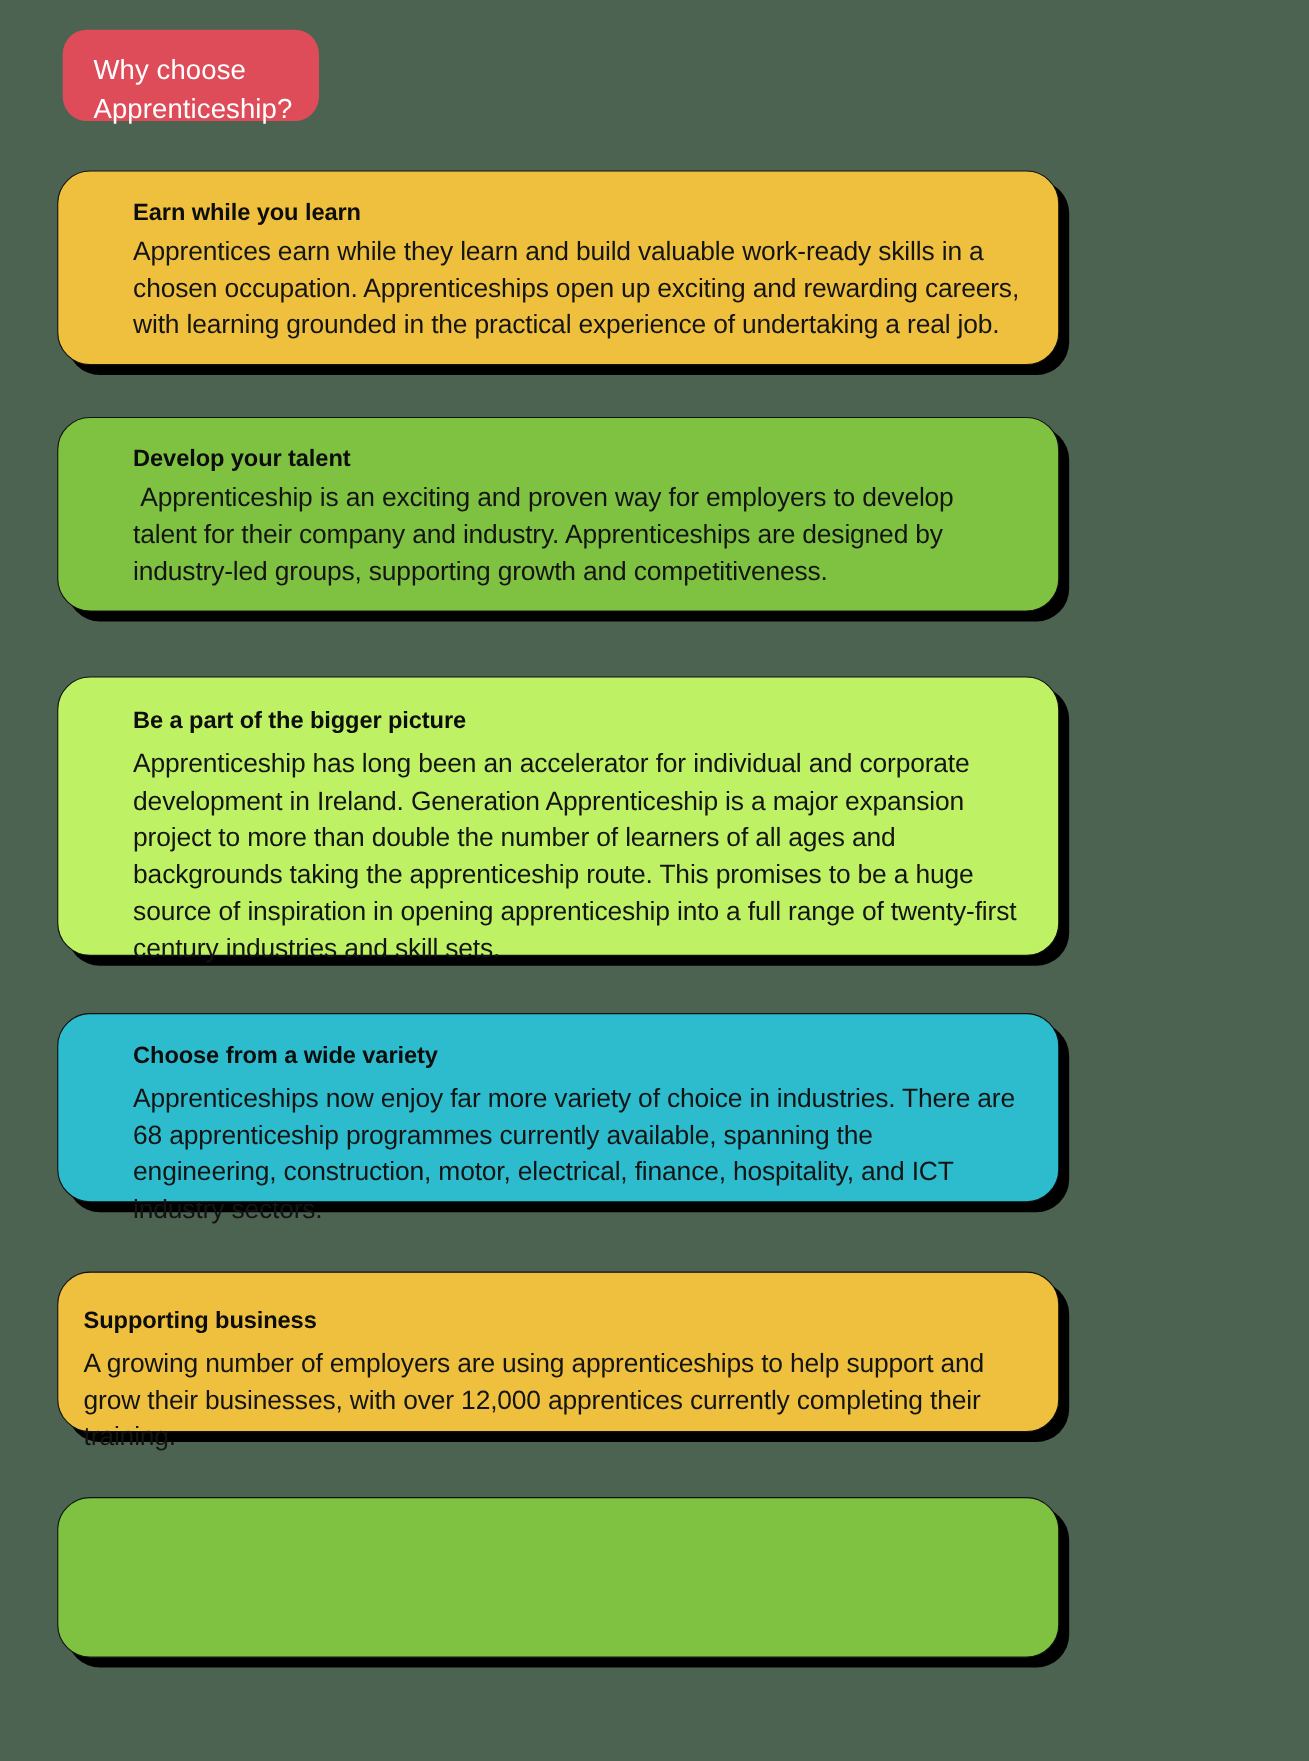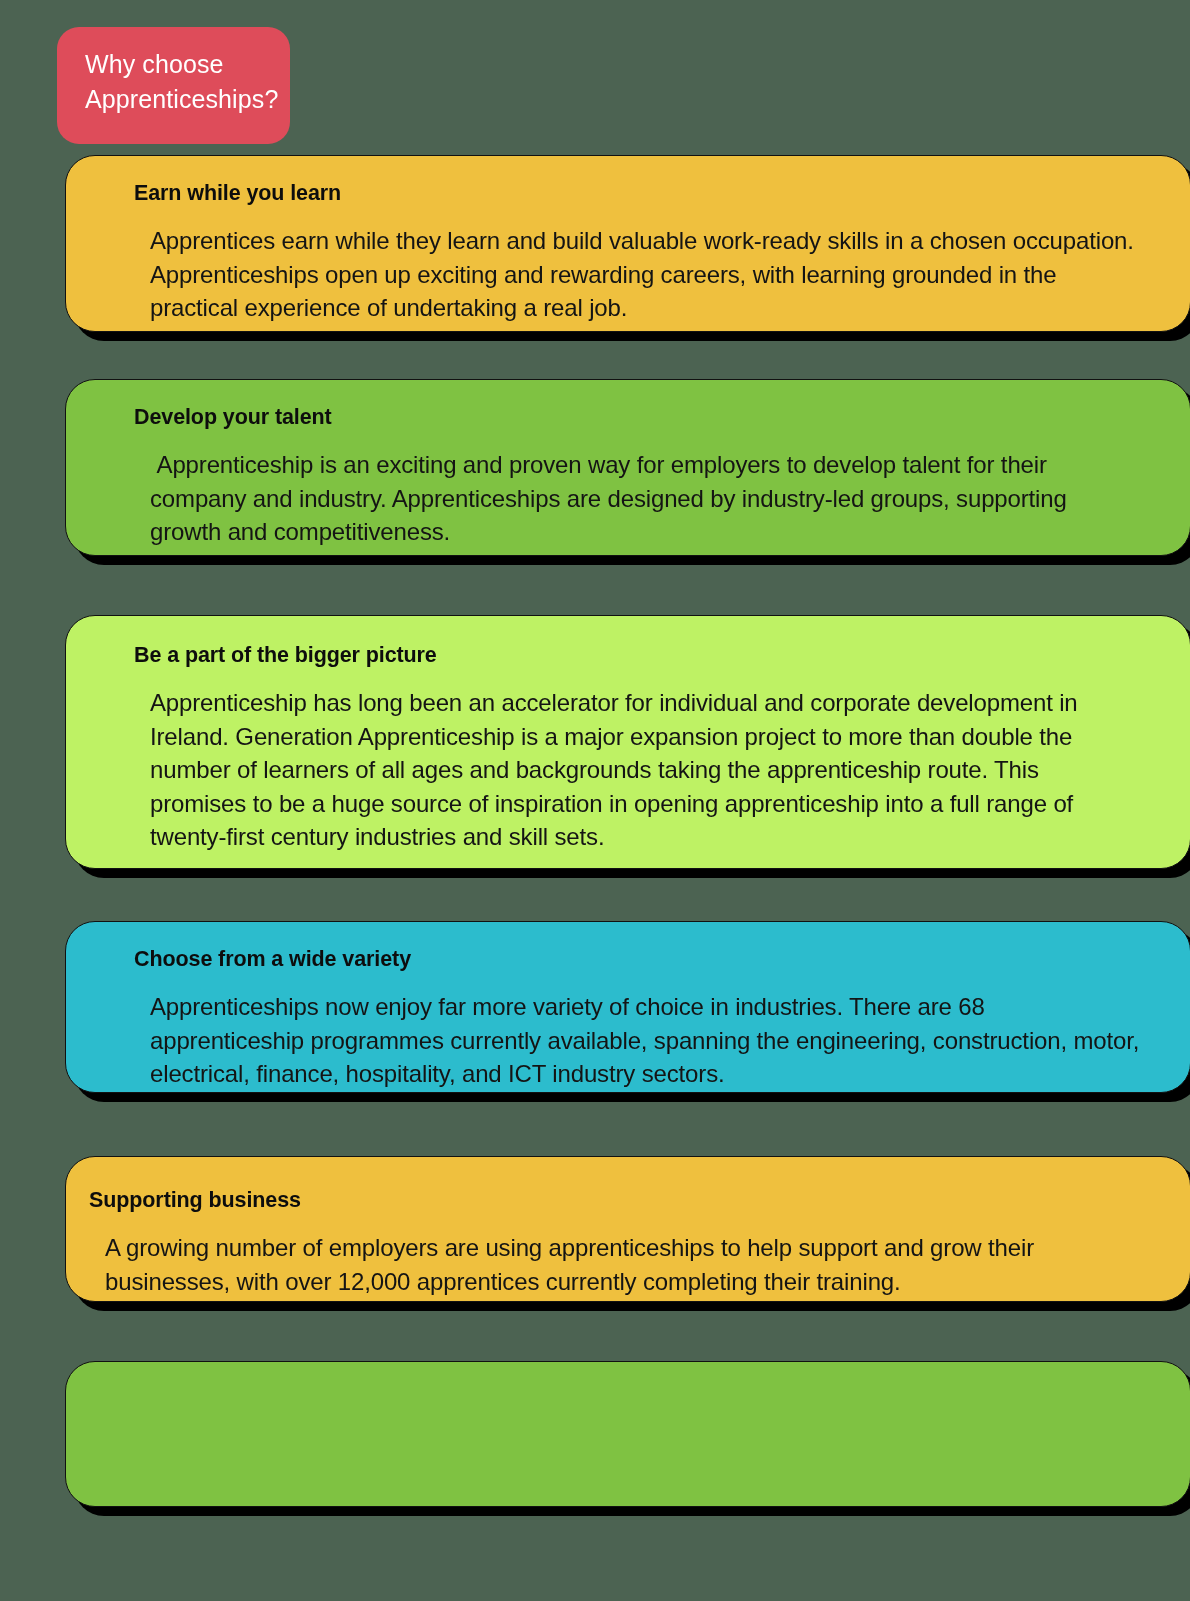--- a/index.html
+++ b/index.html
@@ -22,21 +22,21 @@
     box-sizing: border-box;
     padding: 0;
   }
 
   
   .badge {
     position: absolute;
     left: 57px;
     top: 27px;
     width: 233px;
-    height: 117px;
+    height: 83px;
     background: #de4c5a;
     border-radius: 22px;
     box-sizing: border-box;
     padding: 20px 22px 0 28px;
     color: #ffffff;
     font-size: 25px;
     line-height: 35px;
     font-weight: 400;
     letter-spacing: 0.1px;
   }
@@ -45,22 +45,22 @@
   
   .cards {
     position: absolute;
     left: 0;
     top: 0;
     width: 1190px;
   }
 
   .card {
     position: absolute;
-    left: 65px;
-    width: 1126px;
+    left: 52px;
+    width: 911px;
     box-sizing: border-box;
     border-radius: 30px;
     border: 1.5px solid #111111;
     box-shadow: 9px 9px 0 0 #000000;
     padding: 22px 34px 26px 68px;
   }
 
   .card-title {
     font-size: 21.5px;
     font-weight: bold;
@@ -68,21 +68,21 @@
     letter-spacing: -0.1px;
     margin: 0 0 4px 0;
     line-height: 30px;
   }
 
   .card-body {
     font-size: 24px;
     line-height: 33.5px;
     color: #141414;
     letter-spacing: -0.15px;
-    margin: 16px;
+    margin: 0;
     white-space: pre-wrap;
   }
 
   
   #card-0 { top: 155px;  height: 177px; background: #efc03e; }
   #card-1 { top: 379px;  height: 177px; background: #7fc242; }
   #card-2 { top: 615px;  height: 254px; background: #f2922d; }
   #card-3 { top: 921px;  height: 172px; background: #2cbccd; }
   #card-4 { top: 1156px; height: 146px; background: #efc03e; }
   #card-5 { top: 1361px; height: 146px; background: #7fc242; }
@@ -98,21 +98,21 @@
   #card-4 .card-title { margin-bottom: 8px; }
   #card-5 .card-title { margin-bottom: 8px; }
 </style>
 </head>
 <body style="background: rgb(76, 99, 82);">
 
 <div class="page">
 
   <div class="badge" style="background: rgb(222, 76, 90); color: rgb(255, 255, 255);">
     <span class="badge-line">Why choose</span>
-    <span class="badge-line">Apprenticeships?</span>
+    <span class="badge-line">Apprenticeship?</span>
   </div>
 
   <div class="cards">
 
     <div class="card" id="card-0" style="background: rgb(239, 192, 62); box-shadow: rgb(0, 0, 0) 9px 9px 0px 0px;">
       <div class="card-title">Earn while you learn</div>
       <div class="card-body">Apprentices earn while they learn and build valuable work-ready skills in a chosen occupation. Apprenticeships open up exciting and rewarding careers, with learning grounded in the practical experience of undertaking a real job.</div>
     </div>
 
     <div class="card" id="card-1" style="background: rgb(127, 194, 66); box-shadow: rgb(0, 0, 0) 9px 9px 0px 0px;">

